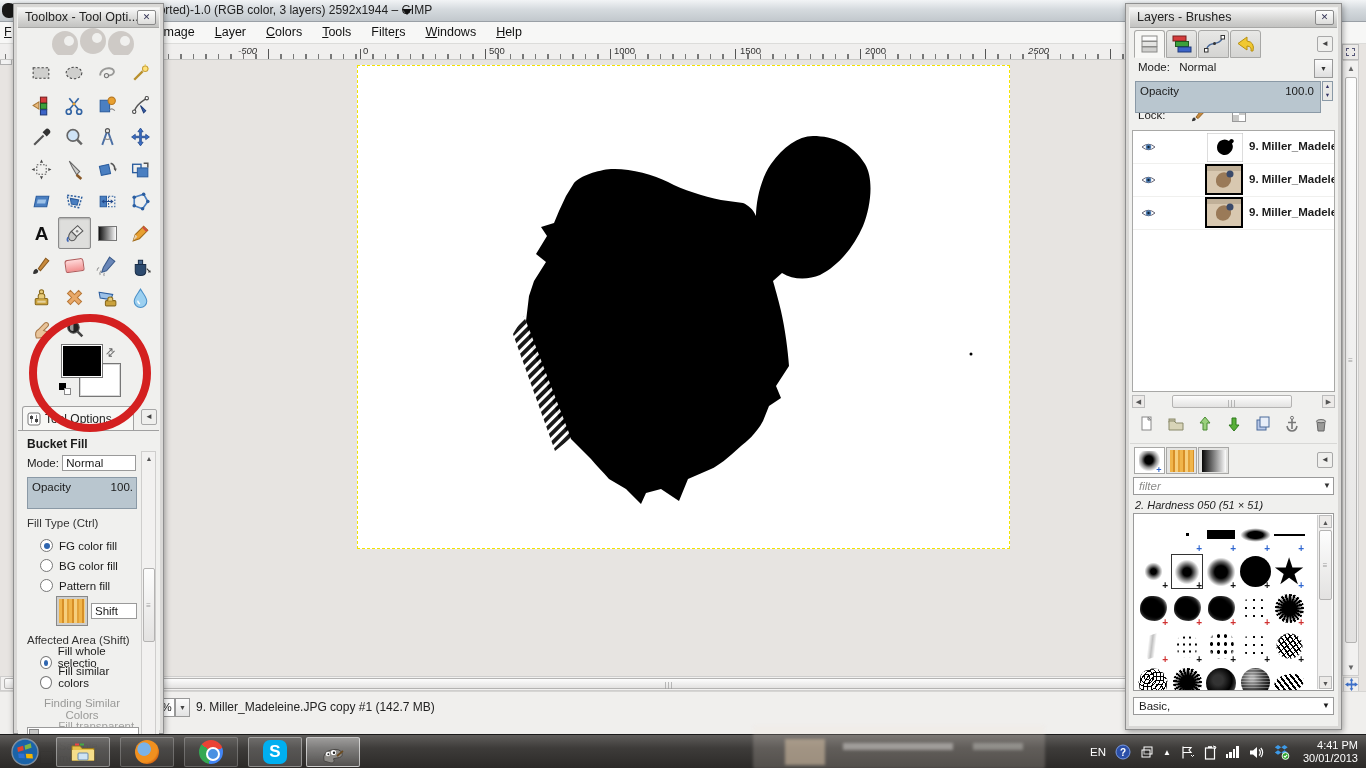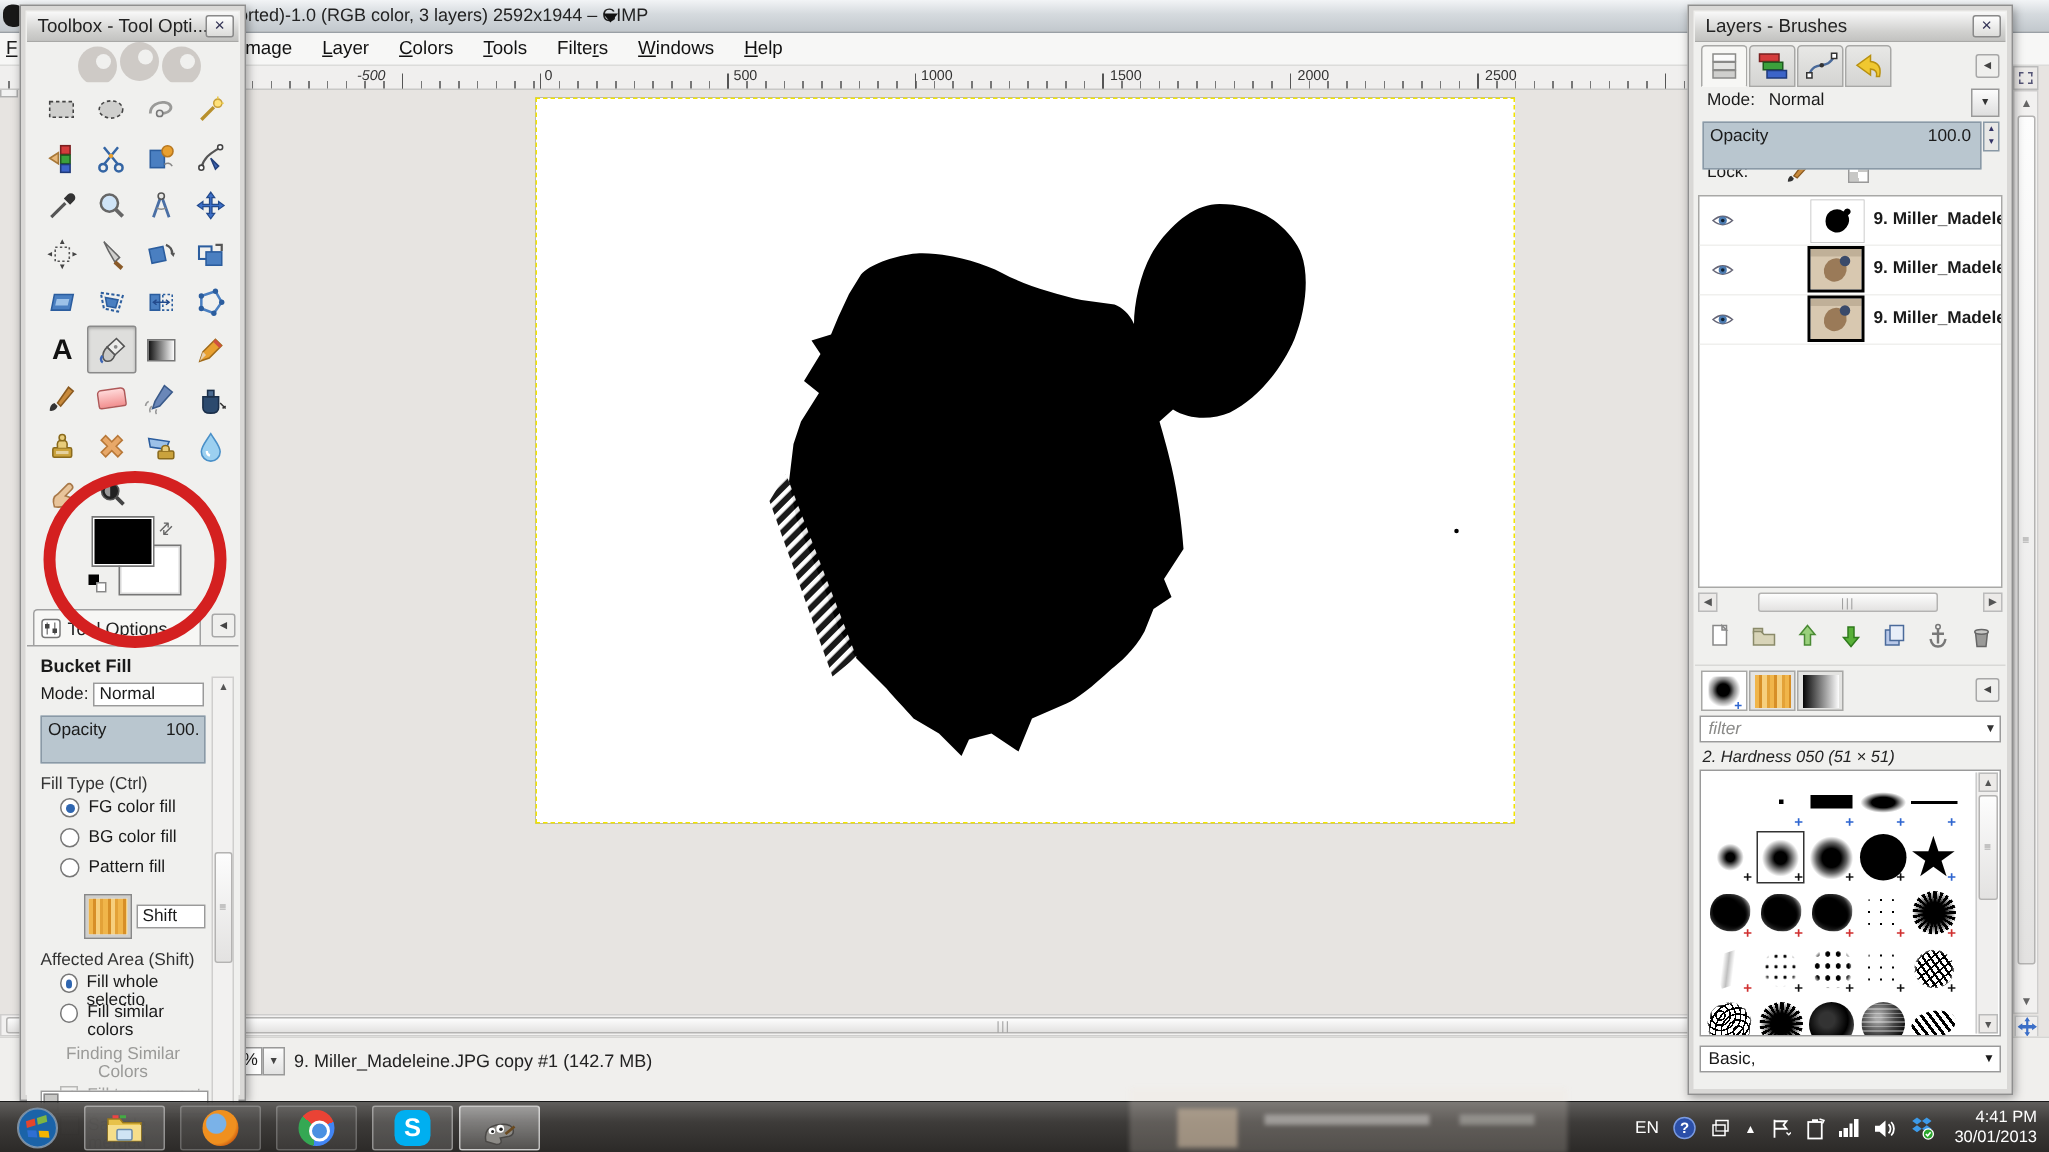--- a/index.html
+++ b/index.html
@@ -86,21 +86,21 @@
   .mini-arrow-btn { position:absolute; width:16px; height:16px; background:#efefed; border:1px solid #a8a8a8; border-radius:2px; font-size:8px; line-height:14px; text-align:center; color:#444; }
   #tool-options-panel { position:relative; height:310px; background:#f0f0ee; border-top:1px solid #a0a0a0; padding:4px 22px 0 9px; }
   .opt-heading { font-weight:bold; font-size:12px; margin:2px 0 4px; }
   .opt-row { position:relative; height:22px; }
   .entry { background:#fff; border:1px solid #9a9a9a; font-size:11.5px; padding:1px 3px; display:inline-block; }
   .slider { position:relative; height:32px; background:#b9c6cf; border:1px solid #8a99a6; font-size:11.5px; }
   .slider .sl-label { position:absolute; left:4px; top:3px; }
   .slider .sl-value { position:absolute; right:3px; top:3px; }
   .sect-label { font-size:11.5px; color:#333; margin:8px 0 3px; }
   .sect-label.dim { color:#9a9a98;text-align:center; }
-  .radio-row, .check-row { display:flex; align-items:flex-start; gap:6px; height:20px; padding-left:13px; font-size:11.5px; }
+  .radio-row, .check-row { display:flex; align-items:flex-end; gap:6px; height:20px; padding-left:13px; font-size:11.5px; }
   .radio { width:13px; height:13px; border-radius:50%; border:1px solid #777; background:#fff; position:relative; }
   .radio.sel::after { content:""; position:absolute; inset:2.5px; border-radius:50%; background:#2f66b0; }
   .checkbox { width:13px; height:13px; border:1px solid #888; background:#fff; position:relative; font-size:10px; line-height:11px; text-align:center; color:#999; }
   .checkbox.dis { background:#f2f2f0; border-color:#b8b8b6; }
   .check-row.dim span.cl { color:#a2a2a0; }
   #pattern-row { display:flex; align-items:center; gap:4px; margin:4px 0 2px 30px; height:30px; }
   #pattern-thumb { width:30px; height:28px; border:2px solid #cfcfcd; outline:1px solid #888;
     background:repeating-linear-gradient(90deg,#f0b54a 0 3px,#d78f27 3px 5px,#f6cf7d 5px 8px,#e3a238 8px 10px); }
   #threshold-partial { position:absolute; left:9px; top:296px; width:112px; height:16px; background:#fff; border:1px solid #9a9a9a; }
   #threshold-partial .th { position:absolute; left:1px; top:1px; width:10px; height:12px; background:#c8c8c6; border:1px solid #888; }
@@ -241,21 +241,21 @@
 
   <div id="ruler">
     <div class="ruler-minor"></div>
     <div class="ruler-major"></div>
   <span class="ruler-label" style="left: 238px; font-style: italic;">-500</span>
       <span class="ruler-label" style="left: 363px;">0</span>
       <span class="ruler-label" style="left: 489px;">500</span>
       <span class="ruler-label" style="left: 614px; text-align: center;">1000</span>
       <span class="ruler-label" style="left: 740px;">1500</span>
       <span class="ruler-label" style="left: 865px;">2000</span>
-      <span class="ruler-label" style="left: 990px;">2500</span>
+      <span class="ruler-label" style="left: 1028px; font-style: italic;">2500</span>
     </div>
   <div id="ruler-pointer"></div>
   <div id="ruler-corner-btn">
       <span></span>
     </div>
 
   <div id="canvas-back">
     <div id="canvas">
       <svg viewBox="0 0 651 482" width="651" height="482">
         <defs>

